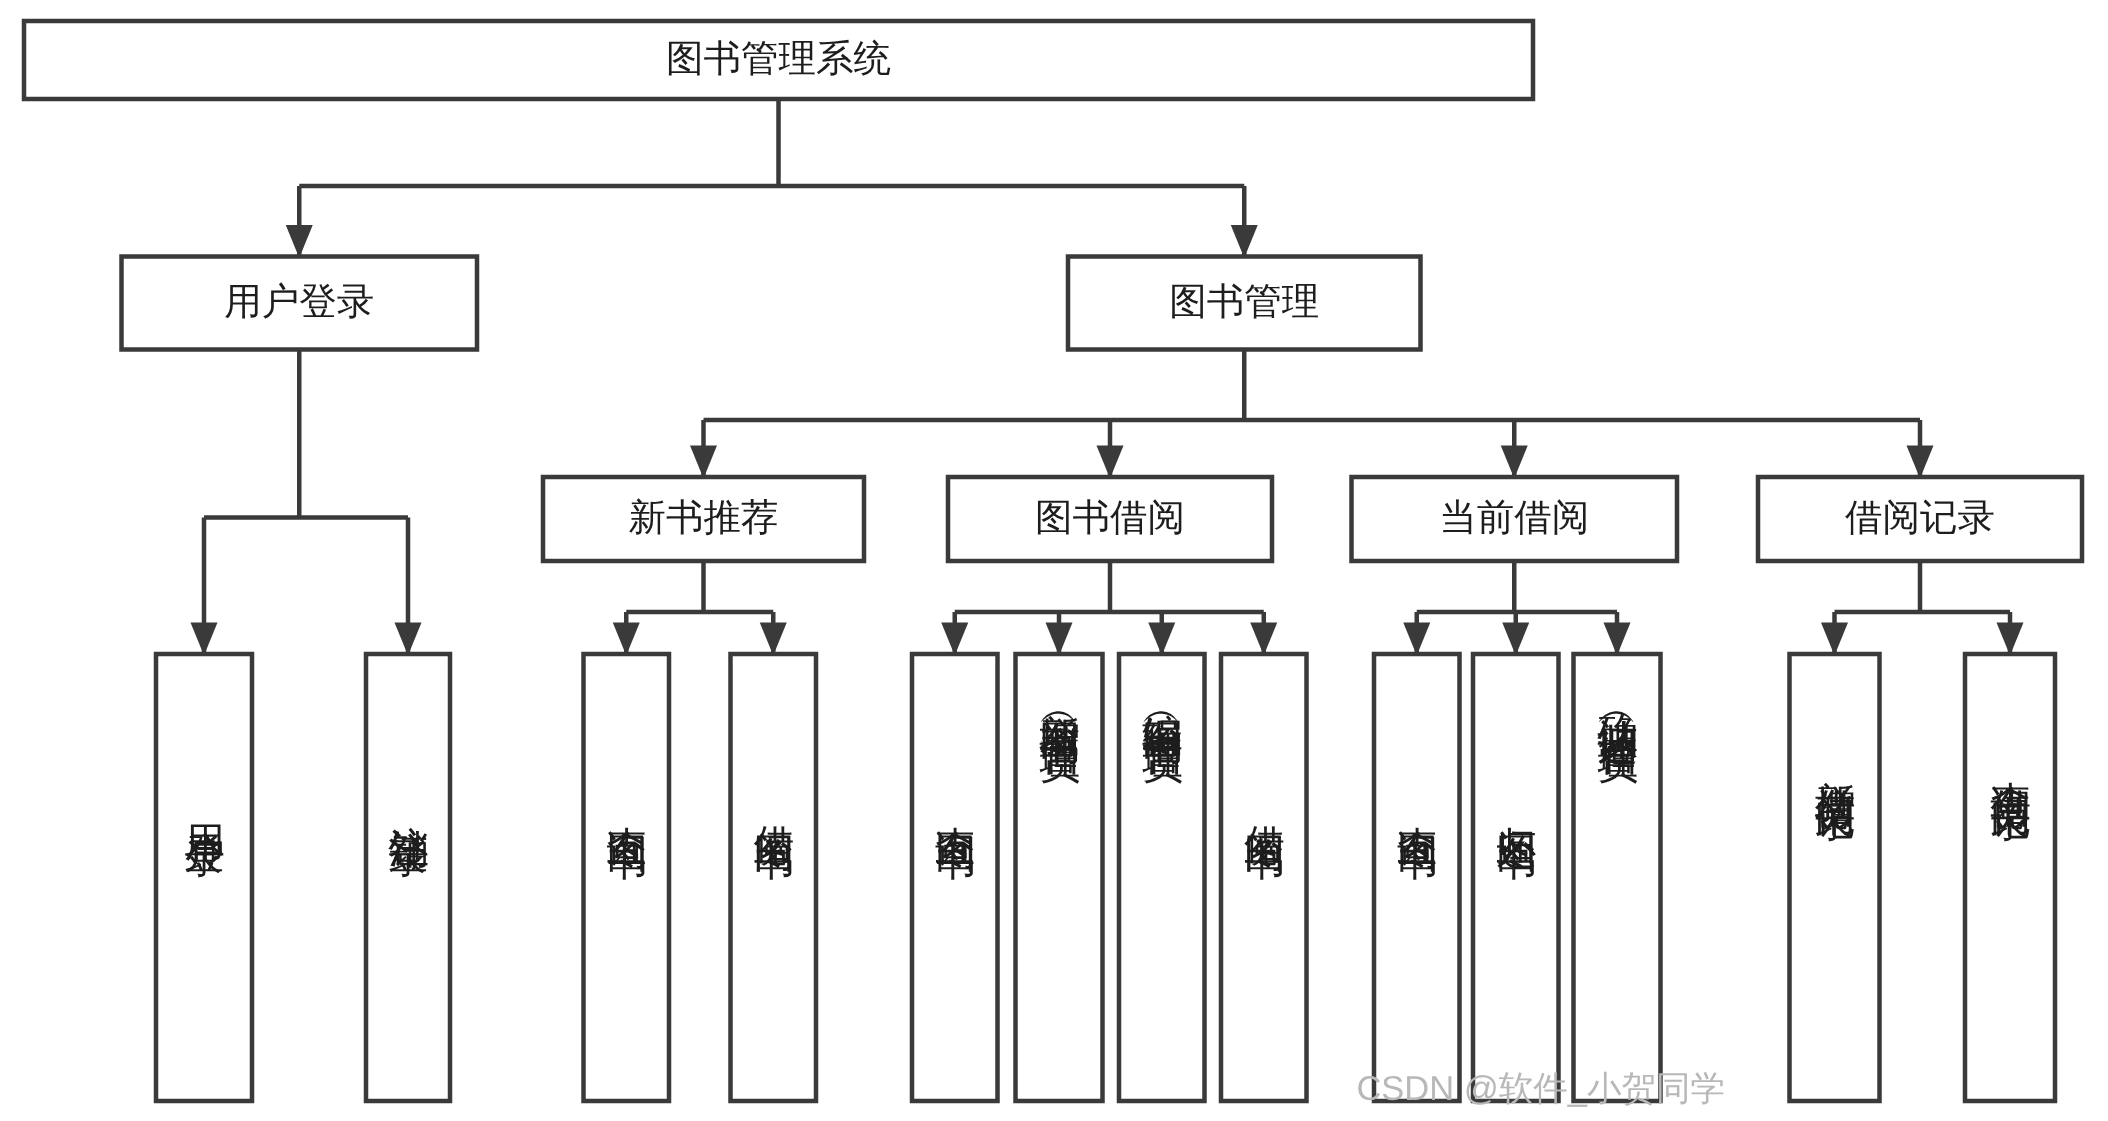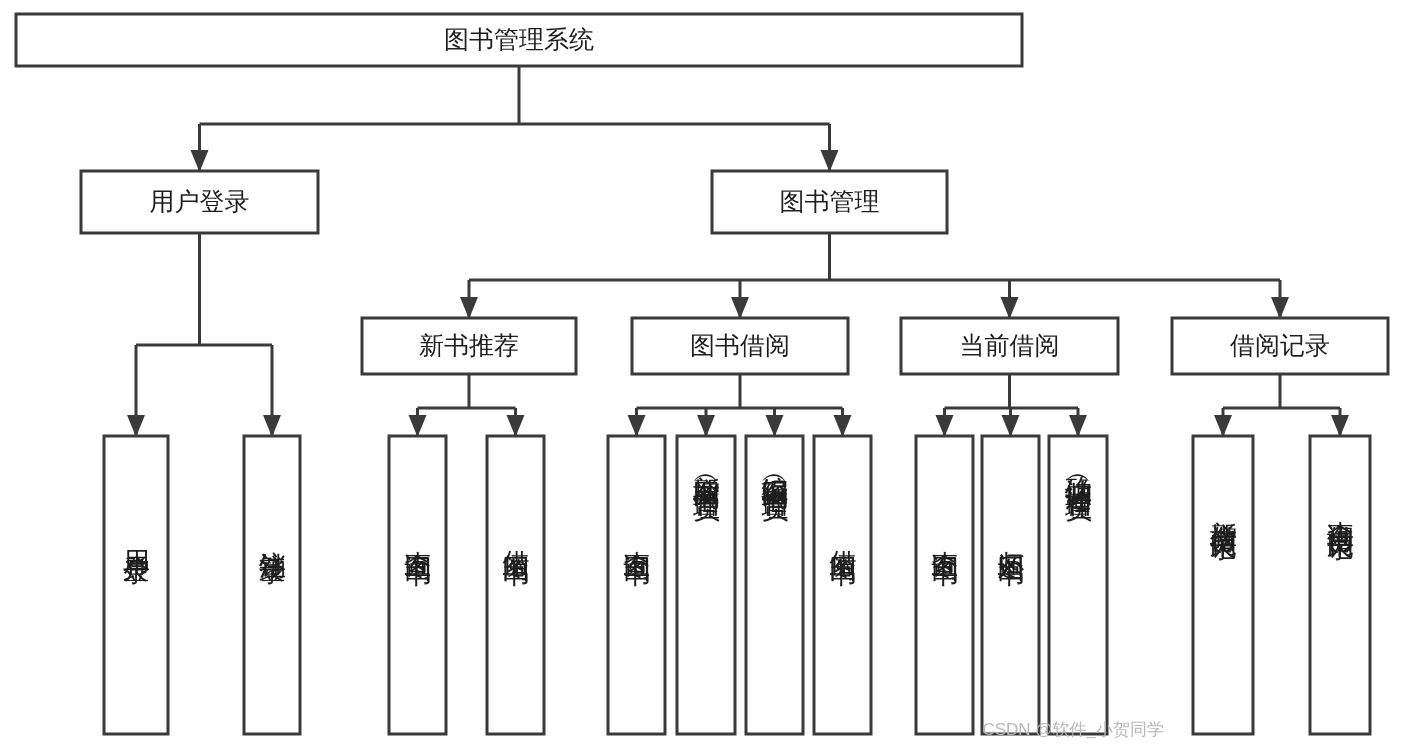--- a/index.html
+++ b/index.html
@@ -69,24 +69,24 @@
     text-orientation: upright;
     font-family: "Liberation Sans", "DejaVu Sans", sans-serif;
     font-size: 27px;
     line-height: 1.08;
     color: #1d1d1d;
     letter-spacing: 3px;
     white-space: nowrap;
   }
   .watermark {
     position: absolute;
-    right: 14px;
+    right: 28px;
     bottom: 6px;
     font-family: "Liberation Sans", "DejaVu Sans", sans-serif;
-    font-size: 17px;
+    font-size: 23px;
     color: #b8b8b8;
     white-space: nowrap;
     user-select: none;
   }
 </style>
 </head>
 <body>
 
 <div id="diagram-root">
   <svg class="diagram-canvas" id="diagram-svg" viewBox="0 0 1405 747" xmlns="http://www.w3.org/2000/svg">

